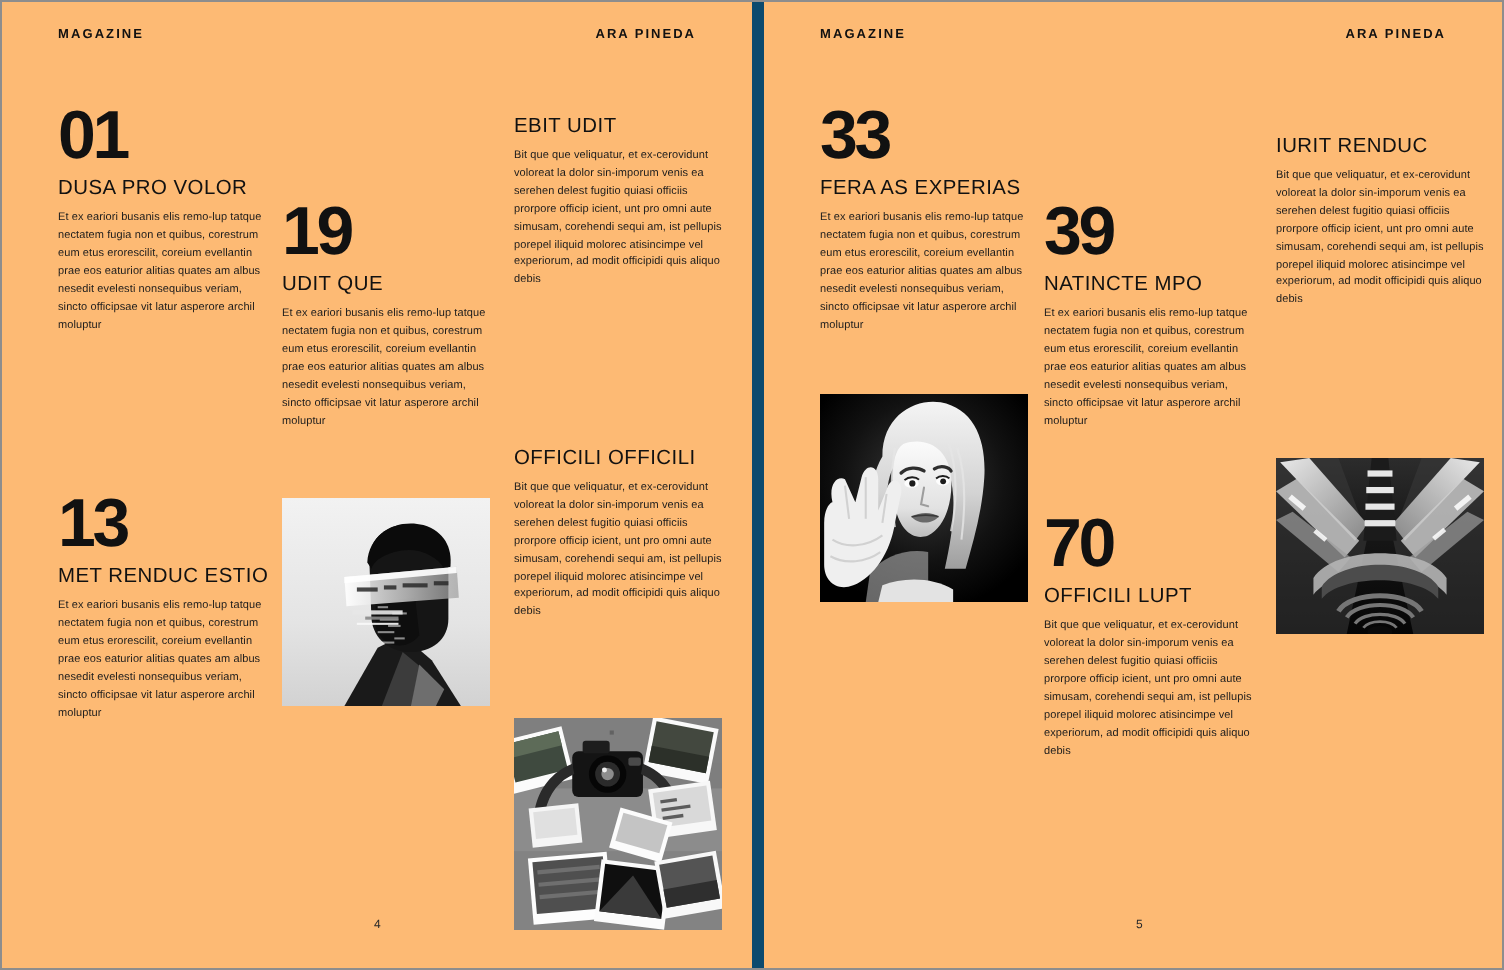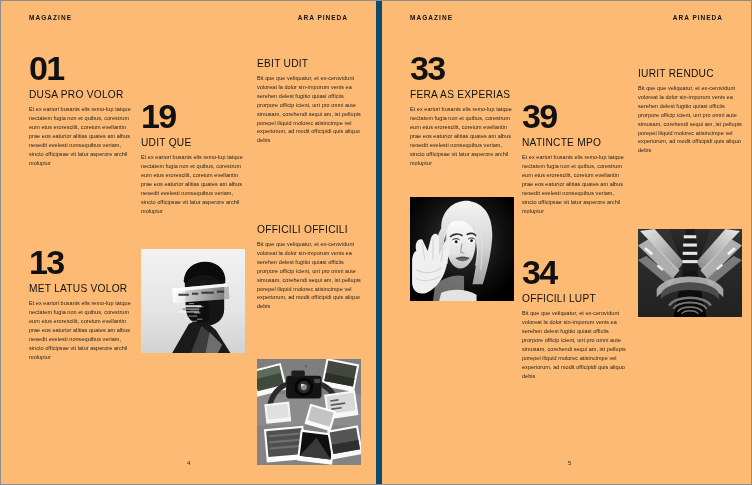--- a/index.html
+++ b/index.html
@@ -124,21 +124,21 @@
     </div>
 
     <div class="block" id="b18">
       <span class="num">19</span>
       <span class="head">UDIT QUE</span>
       <span class="body">Et ex eariori busanis elis remo-lup tatque nectatem fugia non et quibus, corestrum eum etus erorescilit, coreium evellantin prae eos eaturior alitias quates am albus nesedit evelesti nonsequibus veriam, sincto officipsae vit latur asperore archil moluptur</span>
     </div>
 
     <div class="block" id="b12">
       <span class="num">13</span>
-      <span class="head">MET LATUS VOLOR</span>
+      <span class="head">MET RENDUC ESTIO</span>
       <span class="body">Et ex eariori busanis elis remo-lup tatque nectatem fugia non et quibus, corestrum eum etus erorescilit, coreium evellantin prae eos eaturior alitias quates am albus nesedit evelesti nonsequibus veriam, sincto officipsae vit latur asperore archil moluptur</span>
     </div>
 
     <div class="block" id="b21">
       <span class="head">EBIT UDIT</span>
       <span class="body">Bit que que veliquatur, et ex-cerovidunt voloreat la dolor sin-imporum venis ea serehen delest fugitio quiasi officiis prorpore officip icient, unt pro omni aute  simusam, corehendi sequi am, ist pellupis porepel iliquid molorec atisincimpe vel experiorum, ad modit officipidi quis aliquo debis</span>
     </div>
 
     <div class="block" id="b27">
       <span class="head">OFFICILI OFFICILI</span>
@@ -301,21 +301,21 @@
       <span class="body">Et ex eariori busanis elis remo-lup tatque nectatem fugia non et quibus, corestrum eum etus erorescilit, coreium evellantin prae eos eaturior alitias quates am albus nesedit evelesti nonsequibus veriam, sincto officipsae vit latur asperore archil moluptur</span>
     </div>
 
     <div class="block" id="b39">
       <span class="num">39</span>
       <span class="head">NATINCTE MPO</span>
       <span class="body">Et ex eariori busanis elis remo-lup tatque nectatem fugia non et quibus, corestrum eum etus erorescilit, coreium evellantin prae eos eaturior alitias quates am albus nesedit evelesti nonsequibus veriam, sincto officipsae vit latur asperore archil moluptur</span>
     </div>
 
     <div class="block" id="b45">
-      <span class="num">34</span>
+      <span class="num">70</span>
       <span class="head">OFFICILI LUPT</span>
       <span class="body">Bit que que veliquatur, et ex-cerovidunt voloreat la dolor sin-imporum venis ea serehen delest fugitio quiasi officiis prorpore officip icient, unt pro omni aute  simusam, corehendi sequi am, ist pellupis porepel iliquid molorec atisincimpe vel experiorum, ad modit officipidi quis aliquo debis</span>
     </div>
 
     <div class="block" id="b52">
       <span class="head">IURIT RENDUC</span>
       <span class="body">Bit que que veliquatur, et ex-cerovidunt voloreat la dolor sin-imporum venis ea serehen delest fugitio quiasi officiis prorpore officip icient, unt pro omni aute  simusam, corehendi sequi am, ist pellupis porepel iliquid molorec atisincimpe vel experiorum, ad modit officipidi quis aliquo debis</span>
     </div>
 
     <div class="photo" id="ph-portrait-woman">

